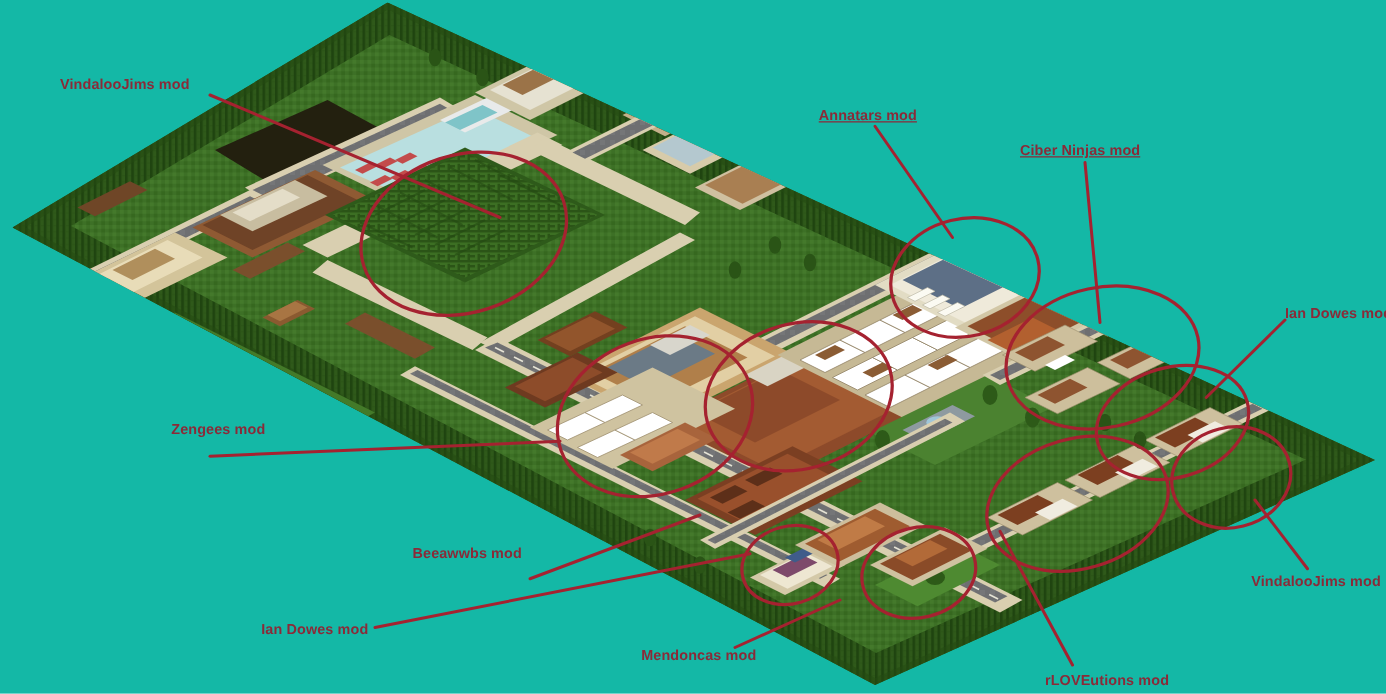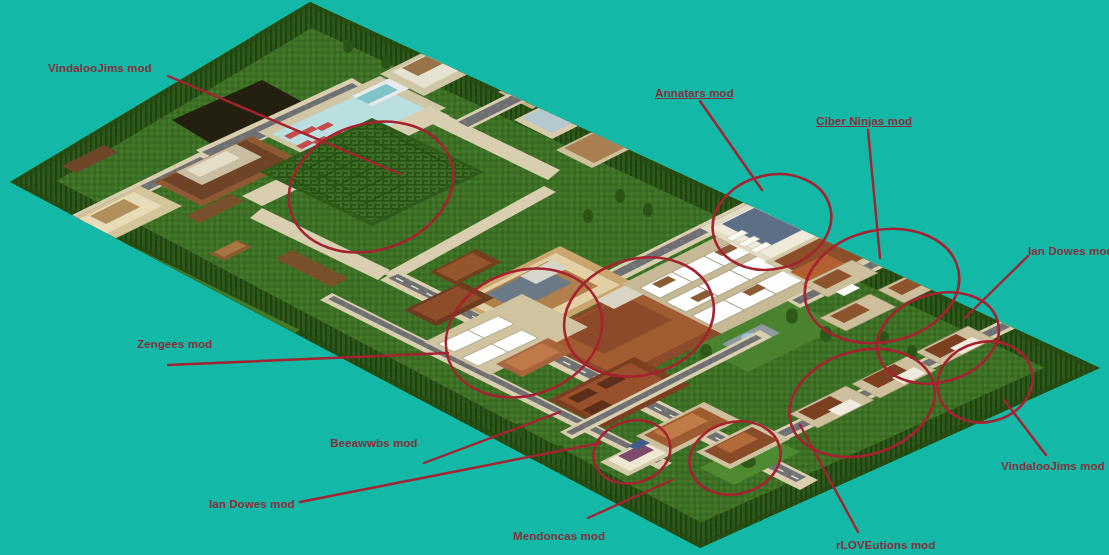--- a/index.html
+++ b/index.html
@@ -387,17 +387,17 @@
     </svg>
 
   <div id="label-layer">
       <div class="anno-label" style="left: 48px; top: 62px; color: rgb(139, 42, 56);">VindalooJims mod</div>
       <div class="anno-label" style="left: 655px; top: 87px; color: rgb(139, 42, 56); text-decoration: underline;">Annatars mod</div>
       <div class="anno-label" style="left: 816px; top: 115px; color: rgb(139, 42, 56); text-decoration: underline;">Ciber Ninjas mod</div>
       <div class="anno-label" style="left: 1028px; top: 245px; color: rgb(139, 42, 56);">Ian Dowes mod</div>
       <div class="anno-label" style="left: 92px; top: 338px; color: rgb(139, 42, 56); margin-left: 45px;">Zengees mod</div>
       <div class="anno-label" style="left: 330px; top: 437px; color: rgb(139, 42, 56);">Beeawwbs mod</div>
       <div class="anno-label" style="left: 209px; top: 498px; color: rgb(139, 42, 56);">Ian Dowes mod</div>
-      <div class="anno-label" style="left: 513px; top: 530px; color: rgb(139, 42, 56); text-align: center;">Mendoncas mod</div>
+      <div class="anno-label" style="left: 513px; top: 519px; color: rgb(139, 42, 56); text-align: center;">Mendoncas mod</div>
       <div class="anno-label" style="left: 836px; top: 539px; color: rgb(139, 42, 56); text-align: right;">rLOVEutions mod</div>
       <div class="anno-label" style="left: 1001px; top: 460px; color: rgb(139, 42, 56);">VindalooJims mod</div>
     </div>
 </div>
 
 </body></html>

